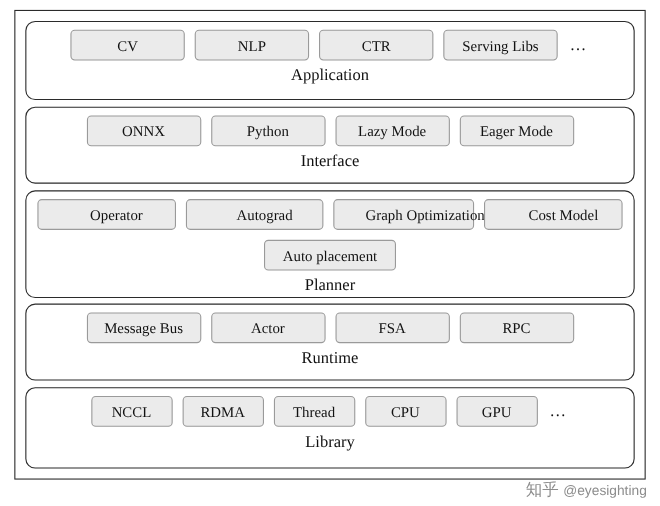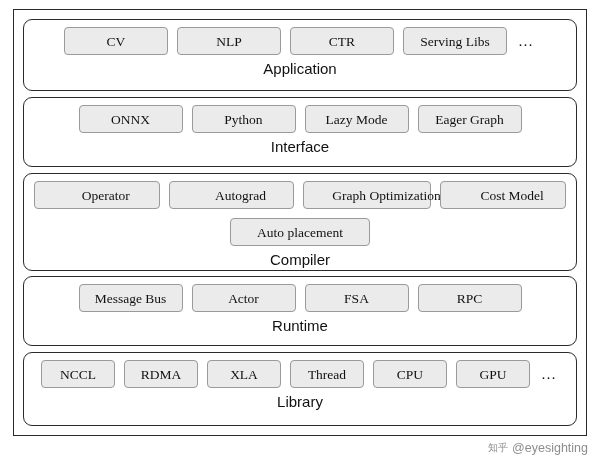--- a/index.html
+++ b/index.html
@@ -72,54 +72,54 @@
     font-family: "Liberation Serif", serif;
     color: #111111;
     box-sizing: border-box;
     white-space: nowrap;
     padding: 0 10px;
   }
   .w-app     { width: 104px; }
   .w-app-wide{ width: 104px; }
   .w-iface   { width: 104px; }
   .w-comp    { width: 128px; padding-left: 28px; }
-  .w-comp2   { width: 140px; }
+  .w-comp2   { width: 120px; }
   .w-comp-bw { width: 266px; }
   .w-rt      { width: 104px; }
   .w-lib     { width: 74px; }
 
   .ellipsis {
     font-size: 15px;
     color: #111111;
     letter-spacing: 1px;
     padding: 0 2px;
     line-height: 28px;
   }
   .layer-title {
     font-size: 15px;
-    font-family: Liberation Sans, sans-serif;
+    font-family: Liberation Serif, serif;
     color: #111111;
     text-align: center;
     margin-top: 5px;
     line-height: 18px;
   }
   .watermark {
     position: absolute;
     right: 12px;
     bottom: 5px;
     font-size: 12.5px;
     color: #8d8d8d;
     font-family: "Liberation Sans", sans-serif;
     display: flex;
     align-items: center;
     gap: 4px;
   }
   .wm-logo {
     display: inline-block;
-    font-size: 10px;
+    font-size: 15px;
     color: #8d8d8d;
     font-family: "Liberation Sans", sans-serif;
   }
 </style>
 </head>
 <body>
 
 <div class="diagram-frame">
   <div class="layers">
 
@@ -132,53 +132,52 @@
         <div class="ellipsis">…</div>
       </div>
       <div class="layer-title">Application</div>
     </div>
 
     <div class="layer layer-interface">
       <div class="row">
         <div class="node w-iface">ONNX</div>
         <div class="node w-iface">Python</div>
         <div class="node w-iface">Lazy Mode</div>
-        <div class="node w-iface">Eager Graph</div>
+        <div class="node w-iface">Eager Mode</div>
       </div>
       <div class="layer-title">Interface</div>
     </div>
 
     <div class="layer layer-compiler">
       <div class="row">
         <div class="node w-comp">Operator</div>
         <div class="node w-comp">Autograd</div>
         <div class="node w-comp">Graph Optimization</div>
         <div class="node w-comp">Cost Model</div>
       </div>
       <div class="row">
         <div class="node w-comp2">Auto placement</div>
       </div>
-      <div class="layer-title">Compiler</div>
+      <div class="layer-title">Planner</div>
     </div>
 
     <div class="layer layer-runtime">
       <div class="row">
         <div class="node w-rt">Message Bus</div>
         <div class="node w-rt">Actor</div>
         <div class="node w-rt">FSA</div>
         <div class="node w-rt">RPC</div>
       </div>
       <div class="layer-title">Runtime</div>
     </div>
 
     <div class="layer layer-library">
       <div class="row">
         <div class="node w-lib">NCCL</div>
         <div class="node w-lib">RDMA</div>
-        <div class="node w-lib">XLA</div>
         <div class="node w-lib">Thread</div>
         <div class="node w-lib">CPU</div>
         <div class="node w-lib">GPU</div>
         <div class="ellipsis">…</div>
       </div>
       <div class="layer-title">Library</div>
     </div>
 
   </div>
 </div>

